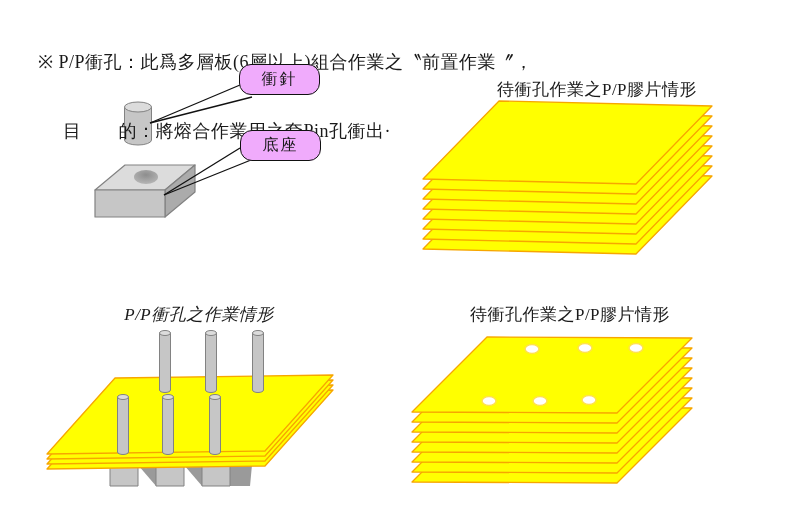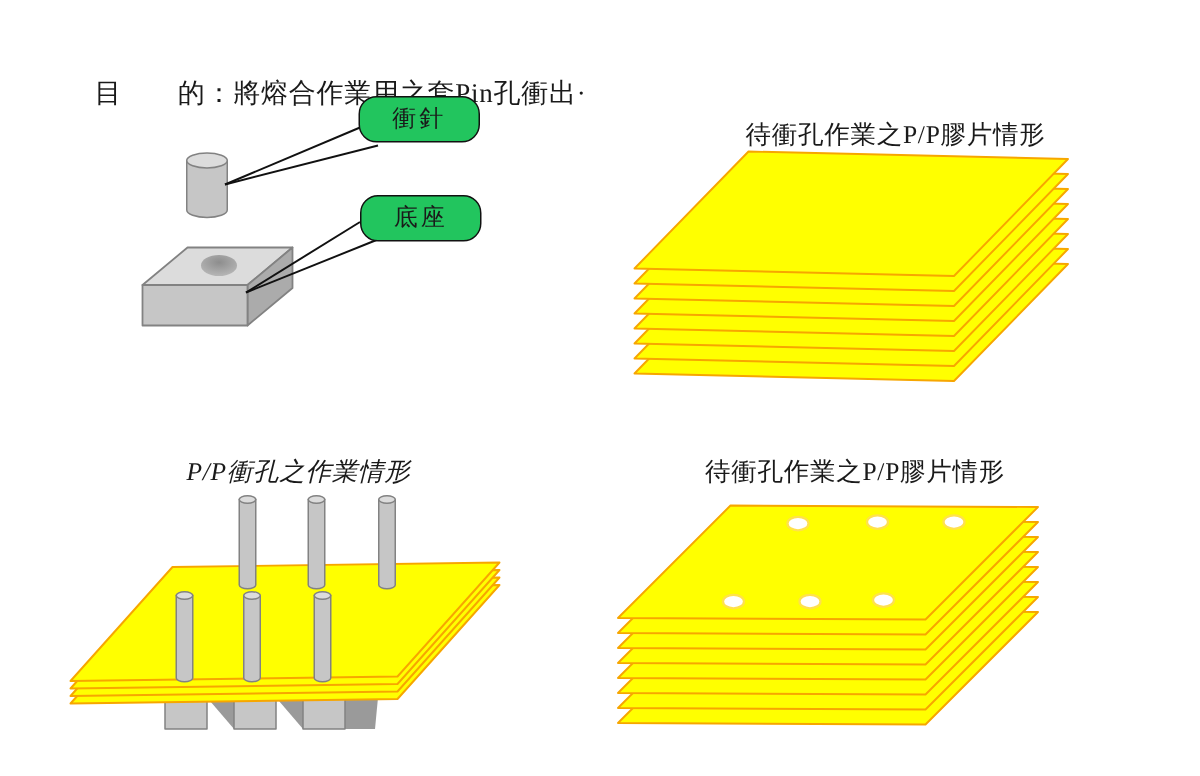--- a/index.html
+++ b/index.html
@@ -16,21 +16,21 @@
   .header .line2{padding-left:25px;}
   .dg-title{
     position:absolute;width:400px;text-align:center;
     font-size:17px;letter-spacing:.5px;white-space:nowrap;margin-top:20px;
   }
   #title-before{left:397px;top:58px;}
   #title-punching{left:-1px;top:283px;font-style:italic;}
   #title-after{left:370px;top:283px;}
   .callout{
     position:absolute;width:79px;height:29px;
-    border:1.6px solid #111;border-radius:12px;background:#22c55e;
+    border:1.6px solid #111;border-radius:12px;background:#f0abfc;
     display:flex;align-items:center;justify-content:center;
     font-size:16px;letter-spacing:2px;
   }
   #callout-pin{left:239px;top:64px;}
   #callout-base{left:240px;top:130px;}
   svg.scene{position:absolute;left:0;top:0;}
 </style>
 </head>
 <body>
 
@@ -117,20 +117,21 @@
       <ellipse cx="532" cy="349" rx="7" ry="4.5" fill="#ffffff" stroke="#ffe14d" stroke-width="1.5"></ellipse>
       <ellipse cx="585" cy="348" rx="7" ry="4.5" fill="#ffffff" stroke="#ffe14d" stroke-width="1.5"></ellipse>
       <ellipse cx="636" cy="348" rx="7" ry="4.5" fill="#ffffff" stroke="#ffe14d" stroke-width="1.5"></ellipse>
       <ellipse cx="489" cy="401" rx="7" ry="4.5" fill="#ffffff" stroke="#ffe14d" stroke-width="1.5"></ellipse>
       <ellipse cx="540" cy="401" rx="7" ry="4.5" fill="#ffffff" stroke="#ffe14d" stroke-width="1.5"></ellipse>
       <ellipse cx="589" cy="400" rx="7" ry="4.5" fill="#ffffff" stroke="#ffe14d" stroke-width="1.5"></ellipse>
     </g>
   </svg>
 
 <div class="header">
+  <div class="line1">※ P/P衝孔：此爲多層板(6層以上)組合作業之〝前置作業〞，</div>
   <div class="line2">目　　的：將熔合作業用之套Pin孔衝出·</div>
 </div>
 
 <div class="dg-title" id="title-before">待衝孔作業之P/P膠片情形</div>
 <div class="dg-title" id="title-punching">P/P衝孔之作業情形</div>
 <div class="dg-title" id="title-after">待衝孔作業之P/P膠片情形</div>
 
 <div class="callout" id="callout-pin">
   <span>衝針</span>
 </div>

